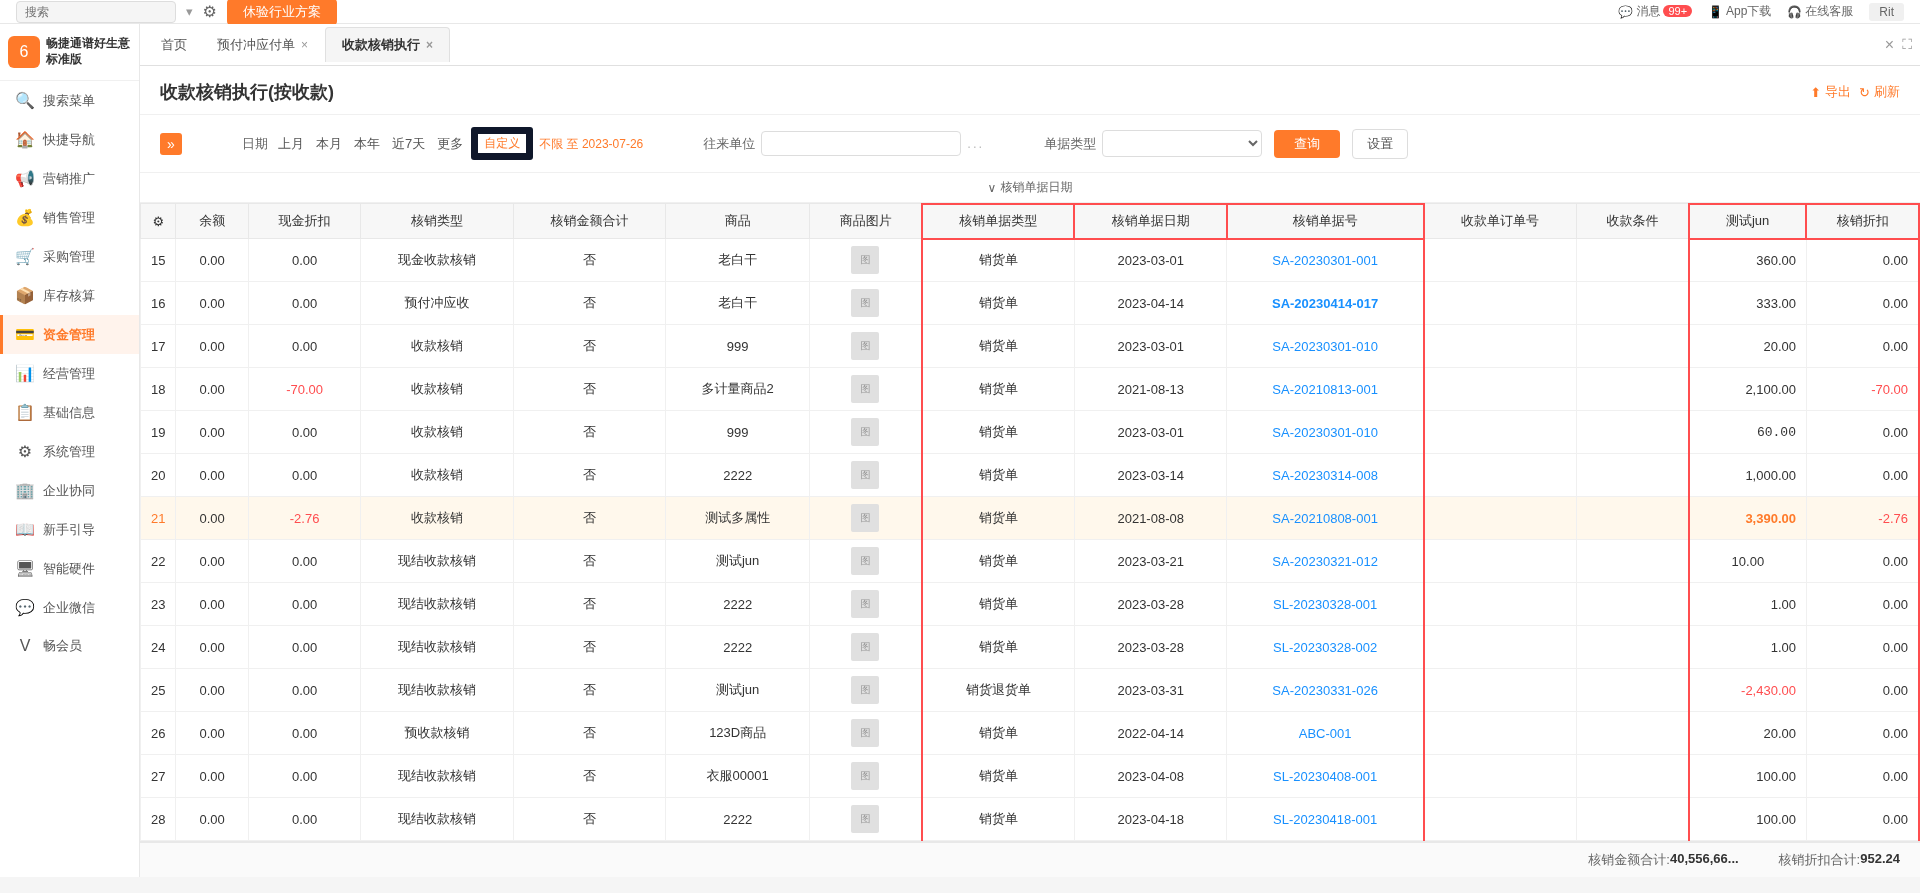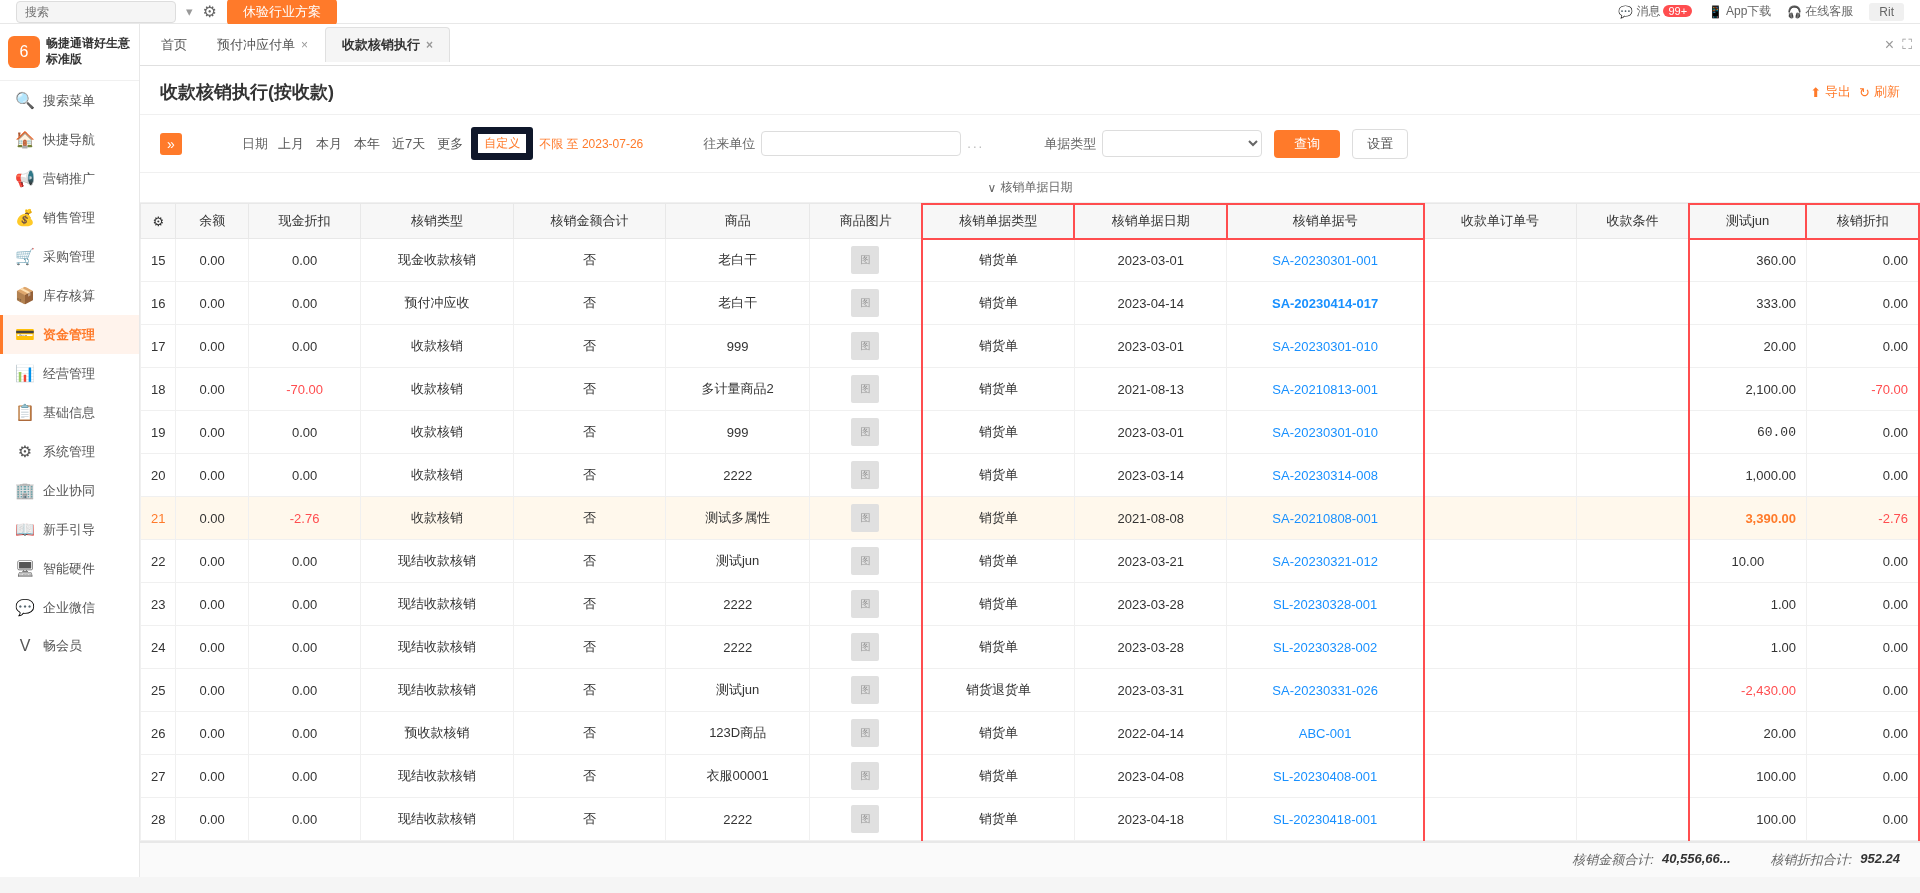--- a/index.html
+++ b/index.html
@@ -254,21 +254,21 @@
     
     .table-footer {
       background: #fafafa;
       border-top: 2px solid #e8e8e8;
       display: flex;
       justify-content: flex-end;
       padding: 8px 20px;
       gap: 40px;
       font-size: 13px;
     }
-    .footer-item { display: flex; gap: 8px; font-style: italic; }
+    .footer-item { display: flex; gap: 0; }
     .footer-label { color: #666; }
     .footer-value { color: #333; font-weight: bold; }
 
     
     .scroll-bar-hint {
       background: #f5f5f5;
       height: 10px;
       border-top: 1px solid #e0e0e0;
     }
   </style>

